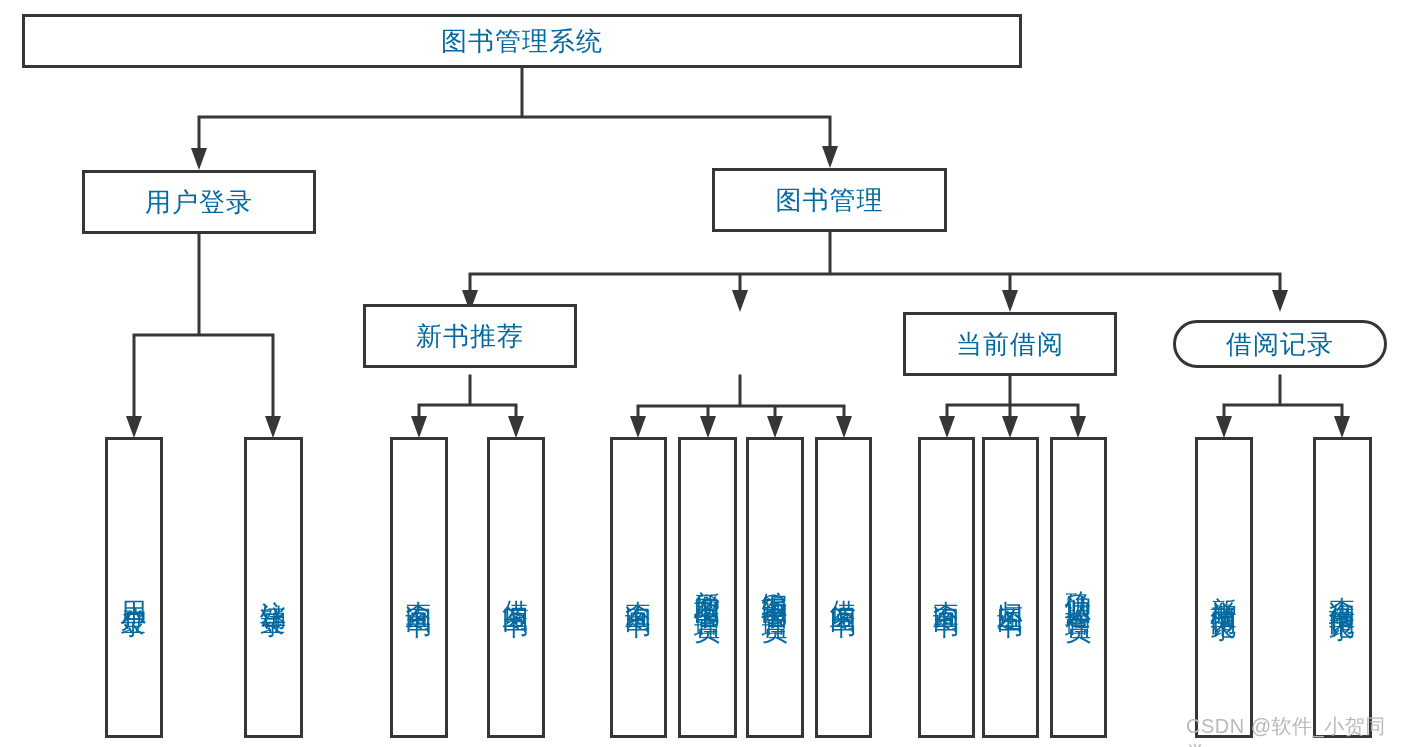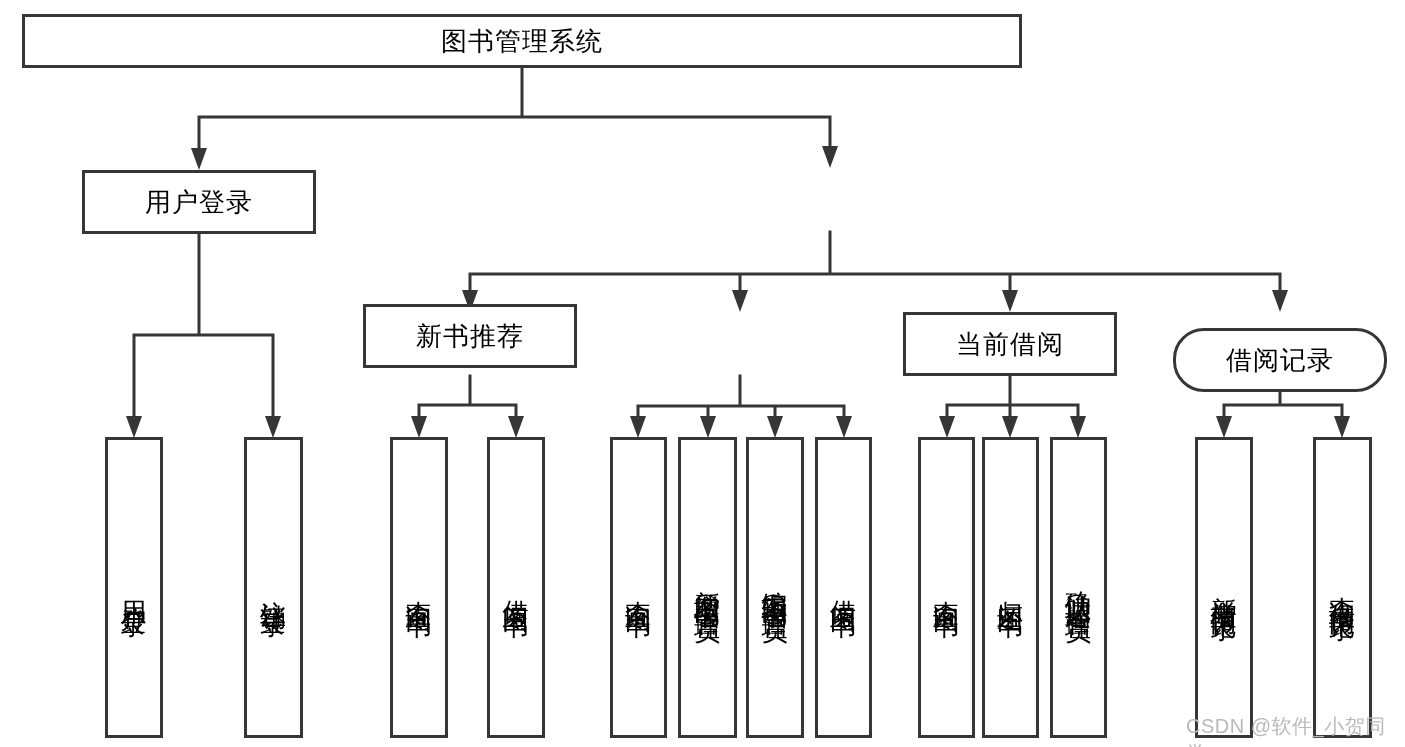--- a/index.html
+++ b/index.html
@@ -5,21 +5,21 @@
   html,body { margin:0; padding:0; background:#ffffff; }
   #canvas {
     position:relative; width:1405px; height:747px; background:#ffffff;
     font-family:"Liberation Sans","DejaVu Sans",sans-serif; overflow:hidden;
   }
   #wires { position:absolute; left:0; top:0; z-index:1; }
   .box {
     position:absolute; box-sizing:border-box; z-index:2;
     border:3px solid #363636; background:#ffffff;
     display:flex; align-items:center; justify-content:center;
-    color:#000000; font-size:26px; letter-spacing:1px;
+    color:#0369a1; font-size:26px; letter-spacing:1px;
     white-space:nowrap;
   }
   .vbox {
     writing-mode:vertical-rl; text-orientation:mixed;
     letter-spacing:4px; line-height:1; white-space:normal;
   }
   .watermark {
     position:absolute; left:1186px; top:713px; z-index:3;
     color:#b9b9b9; font-size:20px; letter-spacing:0.5px;
   }
@@ -47,24 +47,25 @@
              M638 438 L630 416 L646 416 Z  M708 438 L700 416 L716 416 Z
              M775 438 L767 416 L783 416 Z  M844 438 L836 416 L852 416 Z
              M947 438 L939 416 L955 416 Z  M1010 438 L1002 416 L1018 416 Z
              M1078 438 L1070 416 L1086 416 Z  M1224 438 L1216 416 L1232 416 Z
              M1342 438 L1334 416 L1350 416 Z" fill="#363636" stroke="none"></path>
   </svg>
 
   <div class="box" style="left:22px; top:14px; width:1000px; height:54px;">图书管理系统</div>
 
   <div class="box" style="left:82px; top:170px; width:234px; height:64px;">用户登录</div>
+  <div class="box" style="left:712px; top:168px; width:235px; height:64px;">图书管理</div>
 
   <div class="box" style="left:363px; top:304px; width:214px; height:64px;">新书推荐</div>
   <div class="box" style="left:903px; top:312px; width:214px; height:64px;">当前借阅</div>
-  <div class="box" style="left:1173px; top:328px; width:214px; height:64px;border-radius:31px;">借阅记录</div>
+  <div class="box" style="left:1173px; top:320px; width:214px; height:48px;border-radius:31px;">借阅记录</div>
 
   <div class="box vbox" style="left:105px; top:437px; width:58px; height:301px;">用户登录</div>
   <div class="box vbox" style="left:244px; top:437px; width:59px; height:301px;">注销登录</div>
 
   <div class="box vbox" style="left:390px; top:437px; width:58px; height:301px;">查询图书</div>
   <div class="box vbox" style="left:487px; top:437px; width:58px; height:301px;">借阅图书</div>
 
   <div class="box vbox" style="left:610px; top:437px; width:57px; height:301px;">查询图书</div>
   <div class="box vbox" style="left:678px; top:437px; width:59px; height:301px;">新增图书（管理员）</div>
   <div class="box vbox" style="left:746px; top:437px; width:58px; height:301px;">编辑图书（管理员）</div>

